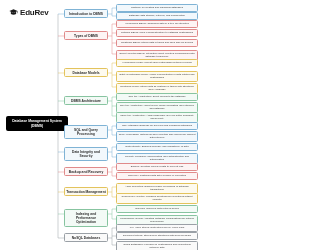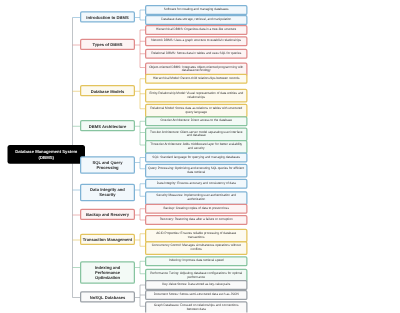--- a/index.html
+++ b/index.html
@@ -92,20 +92,28 @@
   .c-red    { border-color: #e08a8a; background: #fdf4f4; }
   .c-yellow { border-color: #e3c35c; background: #fdfaef; }
   .c-green  { border-color: #87c4a0; background: #f3faf6; }
   .c-gray   { border-color: #9aa0a6; background: #fafafa; }
 </style>
 </head>
 <body>
 
 <div id="canvas">
 
+  <div id="brand">
+    <svg class="cap" viewBox="0 0 24 24">
+      <path d="M12 3 L23 8 L12 13 L1 8 Z" fill="#1a1a1a"></path>
+      <path d="M5 10 L5 16 Q12 20 19 16 L19 10 L12 13.6 Z" fill="#1a1a1a"></path>
+      <rect x="22.2" y="8" width="1.1" height="6" fill="#1a1a1a"></rect>
+    </svg>
+    <span class="wordmark">EduRev</span>
+  </div>
 
   <svg id="wires">
       <path d="M 68 126 H 58" fill="none" stroke="#9aa0a6" stroke-width="0.5"></path>
       <path d="M 58 14 V 238" fill="none" stroke="#9aa0a6" stroke-width="0.5"></path>
       <path d="M 58 14 H 64" fill="none" stroke="#7fb3d5" stroke-width="0.5"></path>
       <path d="M 108 14 H 112" fill="none" stroke="#7fb3d5" stroke-width="0.5"></path>
       <path d="M 112 8 V 16" fill="none" stroke="#7fb3d5" stroke-width="0.5"></path>
       <path d="M 112 8 H 116" fill="none" stroke="#7fb3d5" stroke-width="0.5"></path>
       <path d="M 112 16 H 116" fill="none" stroke="#7fb3d5" stroke-width="0.5"></path>
       <path d="M 58 36 H 64" fill="none" stroke="#e08a8a" stroke-width="0.5"></path>

